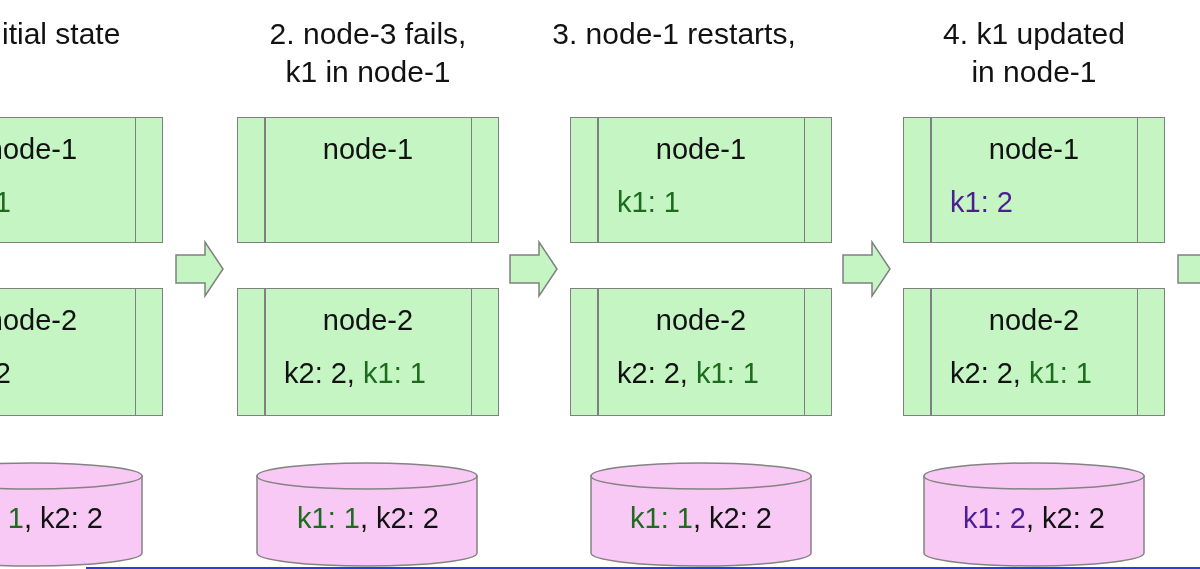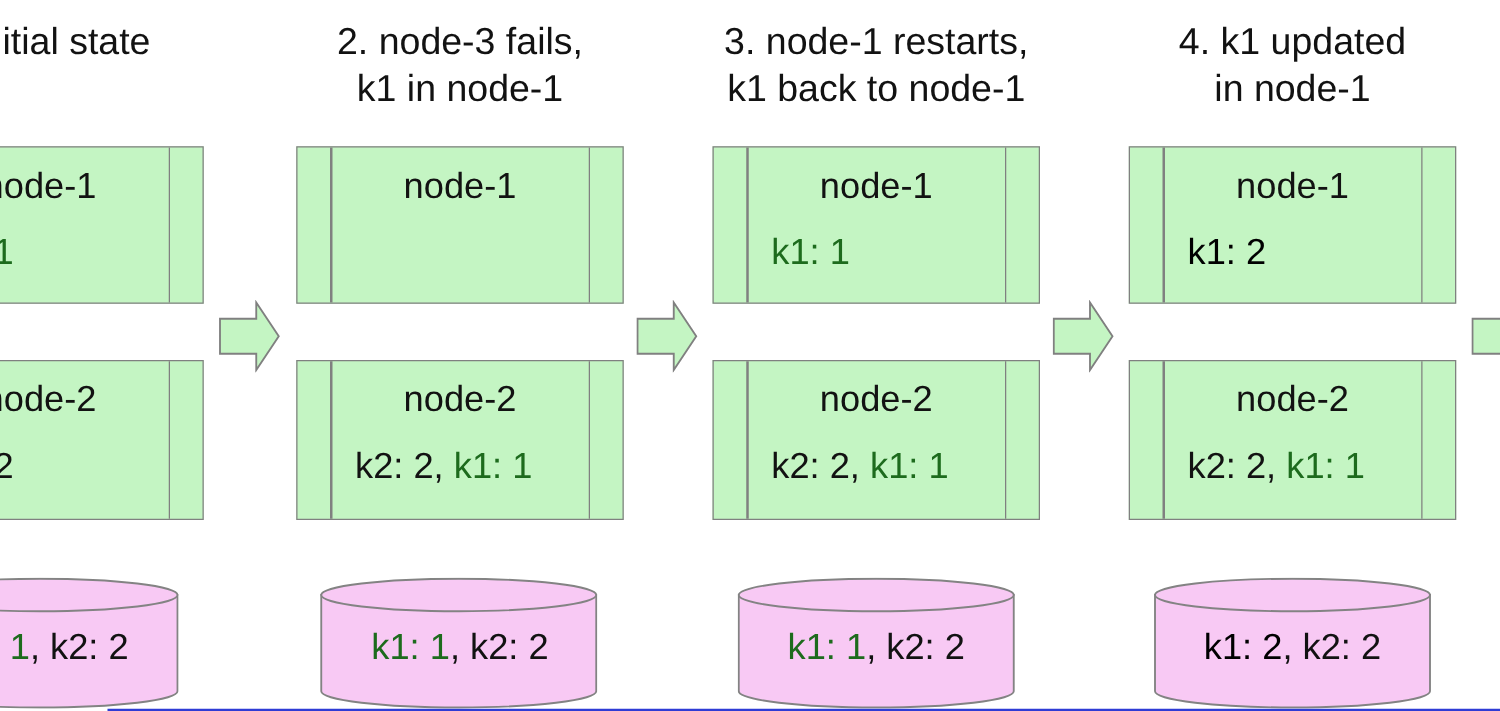--- a/index.html
+++ b/index.html
@@ -27,21 +27,21 @@
   .node-value{
     position:absolute;top:68px;left:46px;right:8px;text-align:left;
     font-size:29px;line-height:32px;white-space:nowrap;
   }
   .db-text{
     position:absolute;top:502px;width:262px;height:32px;line-height:32px;
     text-align:center;font-size:29px;white-space:nowrap;
   }
   .seg-black{color:#121212;}
   .seg-green{color:#1d6b1d;}
-  .seg-red{color:#000000;}
+  .seg-red{color:#4c1d95;}
   .arrow{position:absolute;top:240px;width:50px;height:58px;}
   .cyl{position:absolute;top:462px;width:222px;height:105px;}
   #bottom-line{
     position:absolute;left:86px;right:0;bottom:0;height:2.5px;background:#2f3cd5;
   }
 </style>
 </head>
 <body>
 
 <div id="stage">
@@ -89,23 +89,22 @@
   <svg class="cyl" style="left:256px" viewBox="0 0 222 105">
     <path d="M1,14 L1,91 A110,13 0 0 0 221,91 L221,14 Z" fill="#f8c9f4" stroke="#838383" stroke-width="1.5"></path>
     <ellipse cx="111" cy="14" rx="110" ry="13" fill="#f8c9f4" stroke="#838383" stroke-width="1.5"></ellipse>
   </svg>
   <div class="db-text" style="left:237px"><span class="seg-green">k1: 1</span><span class="seg-black">, k2: 2</span></div>
 
   <svg class="arrow" style="left:509px" viewBox="0 0 50 58">
     <polygon points="1,15 30,15 30,2 48,29 30,56 30,43 1,43" fill="#c4f5c3" stroke="#808080" stroke-width="1.5"></polygon>
   </svg>
 
-  <div class="col-title" style="left:531px">
+  <div class="col-title" style="left:504px">
     <div>3. node-1 restarts,</div>
-    <div>k1 back to node-1</div>
   </div>
   <div class="node-box" style="left:570px;top:117px;height:126px">
     <div class="vline left"></div>
     <div class="vline right"></div>
     <div class="node-label">node-1</div>
     <div class="node-value"><span class="seg-green">k1: 1</span></div>
   </div>
   <div class="node-box" style="left:570px;top:288px;height:128px">
     <div class="vline left"></div>
     <div class="vline right"></div>

